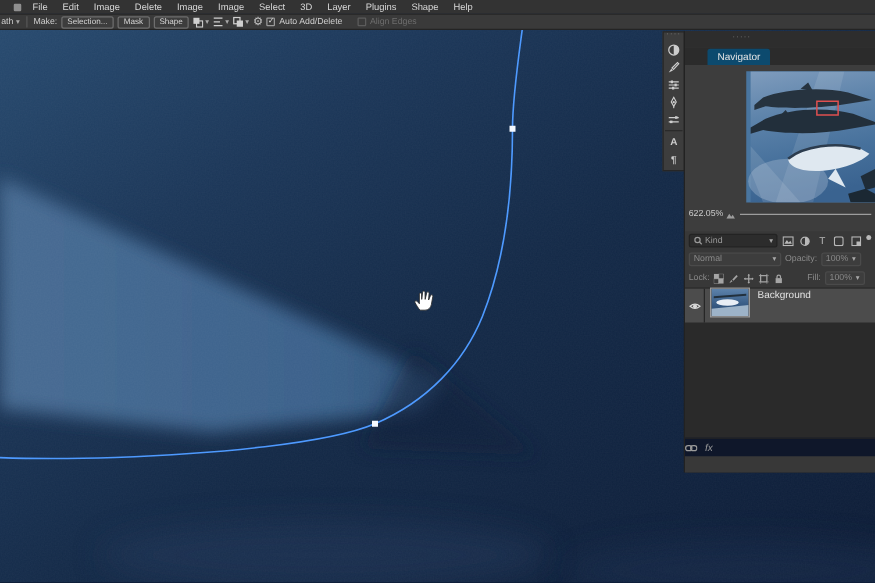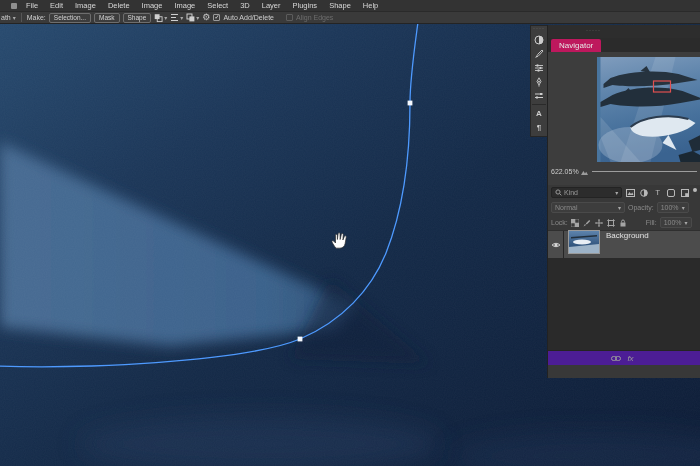--- a/index.html
+++ b/index.html
@@ -35,21 +35,21 @@
   .dicon svg{display:block}
   .ddiv{width:14px;height:1px;background:#2a2a2a;margin:1px 0}
   .dchar{font-size:8px;color:#cdcdcd;font-weight:bold}
   
   .rightdock{position:absolute;left:548px;top:25px;width:152px;height:353px;z-index:30;
     font-size:7.5px;color:#cfcfcf;background:#383838;box-shadow:-1px 0 0 #222}
   .rd-top{height:13px;background:#2d2d2d;display:flex;align-items:center}
   .rd-top .dots{margin-left:38px}
   .tabrow{height:14px;background:#2b2b2b;display:flex;align-items:flex-end}
   .tab{padding:2px 8px 2px 8px;font-size:8px;color:#b3b3b3;height:13px;display:flex;align-items:center}
-  .tab.active{background:#be185d;color:#e6e6e6;border-radius:2px 2px 0 0;margin-left:3px}
+  .tab.active{background:#0c4a6e;color:#e6e6e6;border-radius:2px 2px 0 0;margin-left:18px}
   .navbody{height:133px;background:#3d3d3d;position:relative}
   .navthumb{position:absolute;left:49px;top:5px;width:103px;height:105px;overflow:hidden;background:#49759f}
   .zoomrow{position:absolute;left:3px;top:116px;width:146px;display:flex;align-items:center}
   .zoomval{font-size:7px;color:#cccccc;width:30px}
   .ztrack{height:1px;background:#9d9d9d;flex:1;margin-left:4px}
   .zmount{color:#9d9d9d;display:flex;align-items:center}
   .panelbody{background:#383838}
   .prow{height:15px;display:flex;align-items:center;padding:0 3px;gap:3px}
   .searchbox{width:74px;height:11px;background:#2c2c2c;border:1px solid #232323;border-radius:2px;
     display:flex;align-items:center;padding:0 3px;gap:2px;color:#999}
@@ -61,22 +61,22 @@
   .selbox.w-lg{width:74px}
   .selbox.w-sm{width:32px}
   .dimlab{color:#8a8a8a;font-size:7px}
   .lkicon{width:9px;height:9px;display:flex;align-items:center;justify-content:center;color:#a5a5a5}
   .layerlist{height:120px;background:#2a2a2a;border-top:1px solid #2f2f2f}
   .layerrow{height:27px;background:#4c4c4c;display:flex;align-items:flex-start}
   .eyegutter{width:16px;height:100%;display:flex;align-items:center;justify-content:center;
     border-right:1px solid #262626}
   .lthumb{width:30px;height:22px;margin-left:5px;outline:1px solid #9a9a9a;overflow:hidden}
   .lname{margin-left:7px;font-size:8px;color:#e2e2e2}
-  .bottombar{height:15px;background:#4c1d95;border-top:1px solid #242424;display:flex;
-    align-items:center;justify-content:center;gap:6px;padding-right:3px;color:#9b9b9b}
+  .bottombar{height:15px;background:#0f172a;border-top:1px solid #242424;display:flex;
+    align-items:center;justify-content:flex-start;gap:6px;padding-right:3px;color:#9b9b9b}
   .fx{font-size:8px;font-style:italic;color:#9b9b9b}
 </style>
 </head>
 <body>
 
 <div class="menubar">
   <span class="appico"></span>
   <span class="mi">File</span>
   <span class="mi">Edit</span>
   <span class="mi">Image</span>

